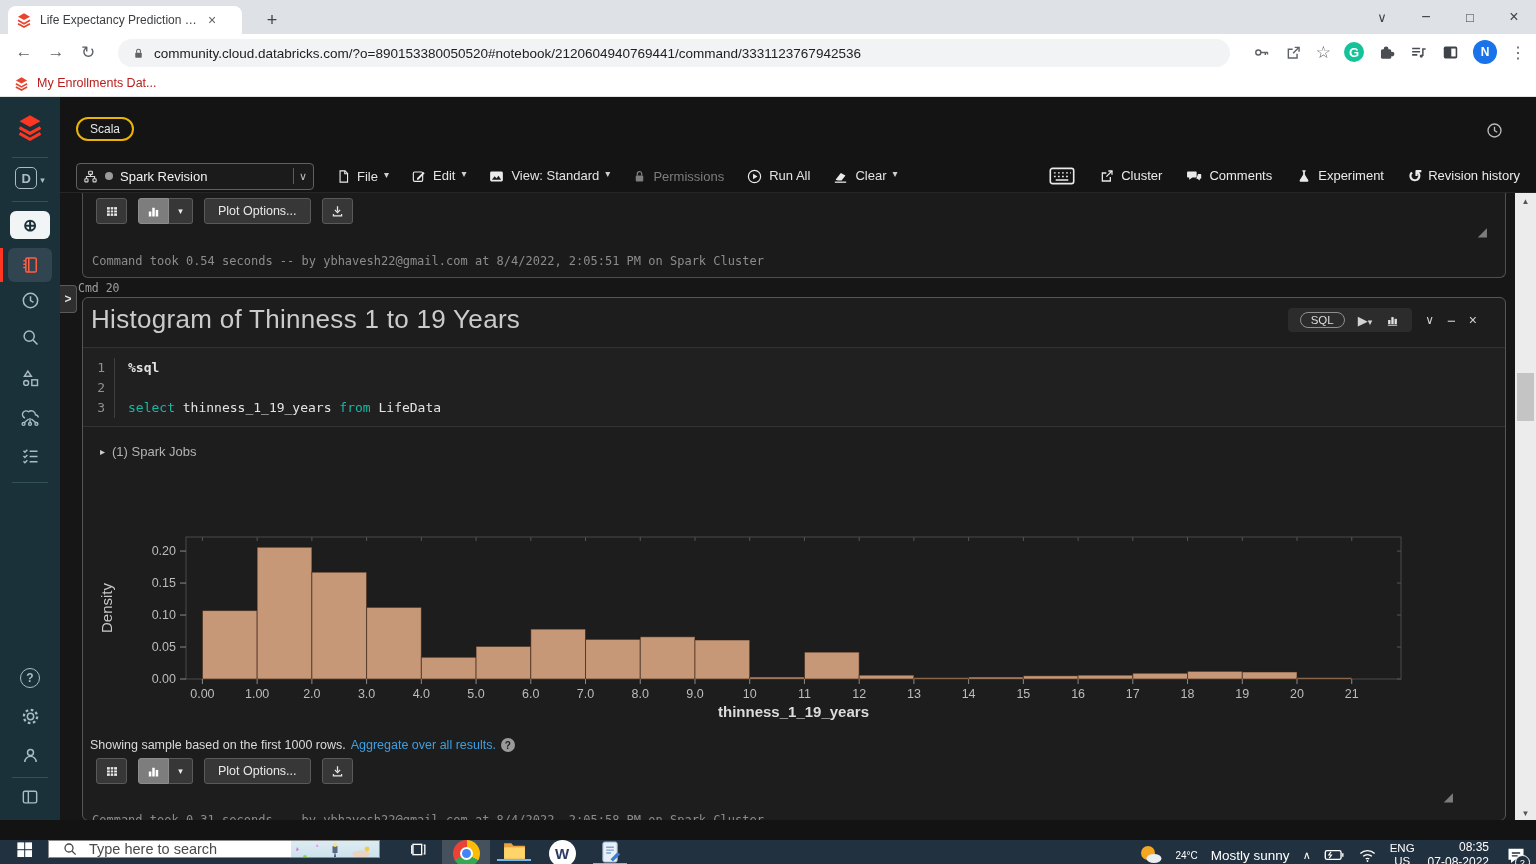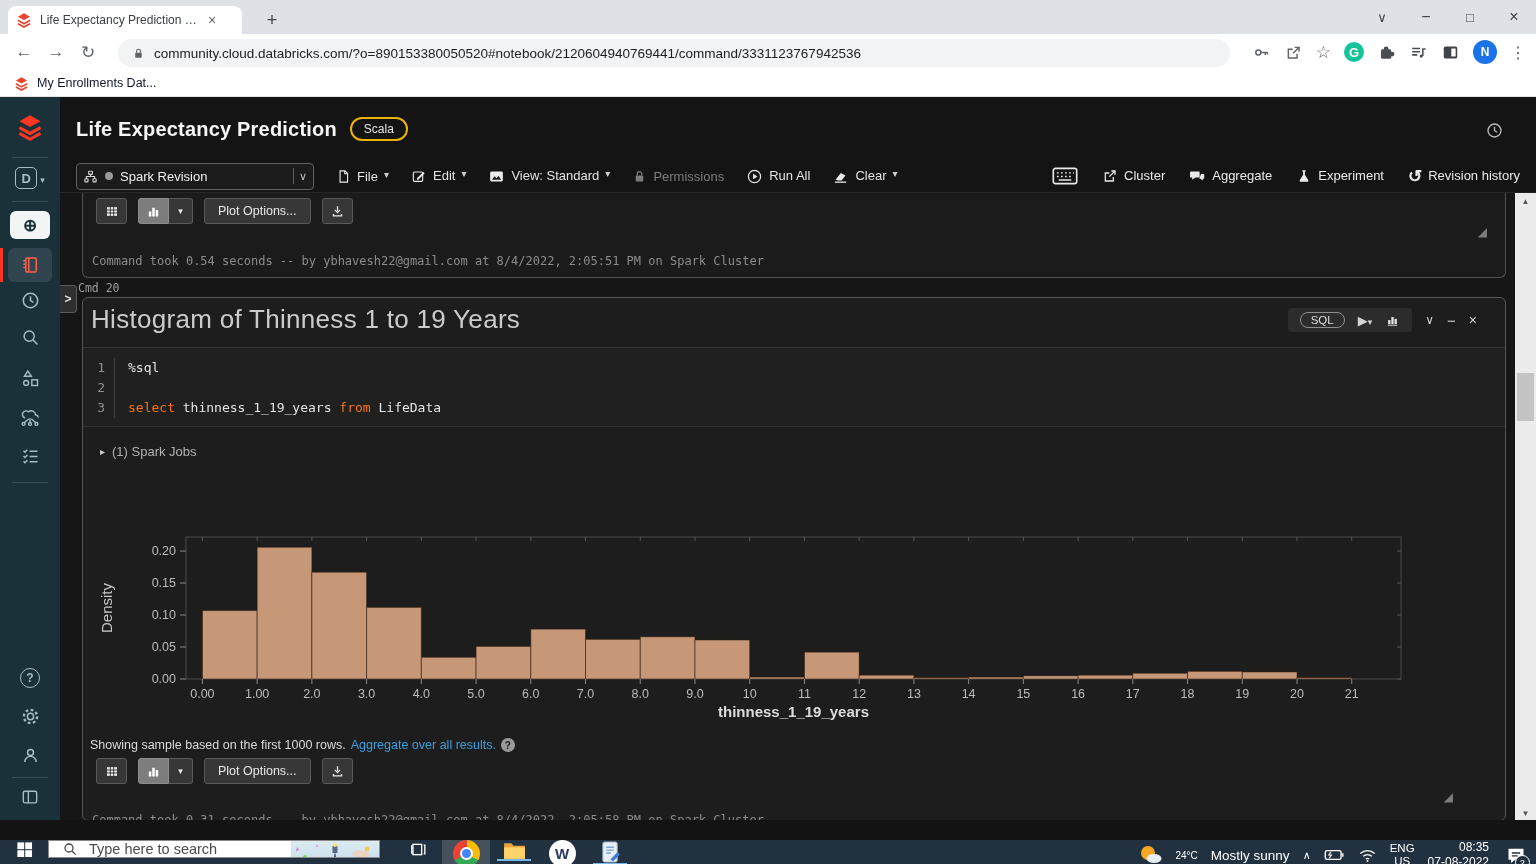--- a/index.html
+++ b/index.html
@@ -15,21 +15,21 @@
   .newtab{position:absolute;left:260px;top:8px;width:24px;height:24px;display:flex;align-items:center;justify-content:center;font-size:18px;color:#444}
   .winctl{position:absolute;top:0;height:34px;width:44px;display:flex;align-items:center;justify-content:center;color:#3f4246;font-size:13px}
   .urlrow{position:absolute;left:0;top:34px;width:1536px;height:36px;background:#fff;display:flex;align-items:center}
   .navbtn{width:32px;height:32px;display:flex;align-items:center;justify-content:center;color:#5f6368;font-size:17px}
   .omnibox{position:absolute;left:118px;top:5px;width:1112px;height:28px;background:#f1f3f4;border-radius:14px;display:flex;align-items:center;padding:0 14px;gap:9px}
   .url{font-size:13.5px;color:#202124;white-space:nowrap}
   .urlicons{position:absolute;right:10px;top:0;height:36px;display:flex;align-items:center;gap:13px;color:#5f6368}
   .gbadge{width:20px;height:20px;border-radius:50%;background:#15c39a;color:#fff;font-weight:bold;font-size:13px;display:flex;align-items:center;justify-content:center}
   .avatar{width:24px;height:24px;border-radius:50%;background:#1a73e8;color:#fff;font-size:12px;font-weight:bold;display:flex;align-items:center;justify-content:center}
   .bookmarks{position:absolute;left:0;top:70px;width:1536px;height:27px;background:#fff;border-bottom:1px solid #e4e4e4;display:flex;align-items:center;padding-left:14px;gap:8px}
-  .bm-text{font-size:12.5px;color:#0f172a}
+  .bm-text{font-size:12.5px;color:#b91c1c}
 
   
   .app{position:absolute;left:0;top:97px;width:1536px;height:723px;background:#131313}
   .sidebar{position:absolute;left:0;top:0;width:60px;height:723px;background:#1b3139;color:#a9bcc4}
   .sb{position:absolute;left:0;width:60px;display:flex;justify-content:center}
   .sb-div{position:absolute;left:12px;width:36px;height:1px;background:#33505a}
   .create-btn{position:absolute;left:10px;width:40px;height:28px;background:#f2f5f5;border-radius:6px;display:flex;align-items:center;justify-content:center;color:#1b3139;font-size:17px;font-weight:bold}
   .nb-tile{position:absolute;left:8px;width:44px;height:34px;background:#30454f;border-radius:6px;display:flex;align-items:center;justify-content:center;color:#ff5f46}
   .nb-ind{position:absolute;left:0;width:3px;height:34px;background:#ff3621}
   .dsq{width:22px;height:22px;border:1.6px solid #a9bcc4;border-radius:5px;display:flex;align-items:center;justify-content:center;font-size:13px;font-weight:bold}
@@ -72,21 +72,21 @@
   .cell{position:absolute;left:22px;top:104px;width:1424px;height:524px;background:#1d1d1d;border:1px solid #565656;border-radius:6px;overflow:hidden}
   .cell-title{position:absolute;left:8px;top:6px;font-size:26px;font-weight:300;color:#cbcbcb;letter-spacing:.3px}
   .cell-ctl{position:absolute;right:28px;top:10px;display:flex;align-items:center;gap:13px;color:#d3d3d3}
   .ctl-strip{display:flex;align-items:center;gap:13px;background:#2c2c2c;border-radius:4px;padding:4px 12px}
   .sqlpill{border:1px solid #8f8f8f;border-radius:10px;padding:1px 10px;font-size:11.5px;color:#dedede}
   .ctl-ic{font-size:13px;line-height:1}
   .code{position:absolute;left:0;top:49px;width:1422px;height:80px;background:#202020;border-top:1px solid #333;border-bottom:1px solid #333;padding-top:10px;font-family:"DejaVu Sans Mono",monospace;font-size:13px;line-height:20px}
   .cline{display:flex}
   .gut{width:32px;text-align:right;color:#8f8f8f;padding-right:9px;border-right:1px solid #3f3f3f}
   .ctext{padding-left:13px;color:#e3e3e3;white-space:pre}
-  .kw{color:#f97316}
+  .kw{color:#14b8a6}
   .bold{font-weight:normal;color:#e5e5e5}
   .sparkjobs{position:absolute;left:17px;top:146px;display:flex;align-items:center;gap:7px;color:#b3b3b3;font-size:13px}
   .sj-caret{font-size:10px;color:#cfcfcf}
   #hist-svg{position:absolute;left:13px;top:229px}
   #hist-svg text{font-family:"Liberation Sans",sans-serif}
   .sample{position:absolute;left:7px;top:440px;font-size:12.5px;color:#dadada;display:flex;align-items:center;gap:5px}
   .sample a{color:#3f9fdf;text-decoration:none}
   .hc{width:14px;height:14px;border-radius:50%;background:#9a9a9a;color:#1c1c1c;font-size:10px;font-weight:bold;display:flex;align-items:center;justify-content:center}
   .cell-btnrow{position:absolute;left:13px;top:460px}
   .cell-resize{position:absolute;right:52px;top:492px}
@@ -270,21 +270,20 @@
         <svg width="20" height="20" viewBox="0 0 24 24" stroke="currentColor" stroke-width="1.7" fill="none">
             <rect x="4" y="5" width="16" height="14" rx="2"></rect>
             <path d="M10 5v14"></path>
           </svg>
       </div>
     </div>
 
     <div class="content">
 
       <div class="nb-title">
-        <h1>Life Expectancy Prediction</h1>
         <span class="pill">Scala</span>
       </div>
       <div class="hdr-clock">
         <svg width="19" height="19" viewBox="0 0 24 24" stroke="currentColor" stroke-width="1.7" fill="none">
             <circle cx="12" cy="12" r="8.2"></circle>
             <path d="M12 7.2v5l3.4 2"></path>
           </svg>
       </div>
 
       <div class="nb-toolbar">
@@ -361,21 +360,21 @@
               <path d="M19.5 4.5L11 13"></path>
               <path d="M17 13.5v6h-12v-12h6"></path>
             </svg>
           <span>Cluster</span>
         </div>
         <div class="mi">
           <svg width="17" height="17" viewBox="0 0 24 24" fill="#eaeaea">
               <path d="M2.5 5h11.5a1 1 0 011 1v6.5a1 1 0 01-1 1H9l-4.5 3.2V13.5h-2a1 1 0 01-1-1V6a1 1 0 011-1z"></path>
               <path d="M17 8.5h3.5a1 1 0 011 1V14a1 1 0 01-1 1h-1v2.6L16 15h-1.5"></path>
             </svg>
-          <span>Aggregate</span>
+          <span>Comments</span>
         </div>
         <div class="mi">
           <svg width="16" height="16" viewBox="0 0 24 24" fill="#eaeaea">
               <path d="M9.5 3.5h5v1.2l-1.2 1V10l5 8a1.8 1.8 0 01-1.6 2.8H7.3A1.8 1.8 0 015.7 18l5-8V5.7l-1.2-1z"></path>
             </svg>
           <span>Experiment</span>
         </div>
         <div class="mi">
           <span style="font-size:17px;font-weight:bold;line-height:1">↺</span>
           <span>Revision history</span>
@@ -434,21 +433,21 @@
                 </svg>
             </div>
             <span class="ctl-ic" style="font-size:12px">∨</span>
             <span class="ctl-ic" style="font-size:15px">−</span>
             <span class="ctl-ic" style="font-size:14px">×</span>
           </div>
 
           <div class="code">
             <div class="cline">
               <span class="gut">1</span>
-              <span class="ctext" style="font-weight:normal">%sql</span>
+              <span class="ctext" style="font-weight:bold">%sql</span>
             </div>
             <div class="cline">
               <span class="gut">2</span>
               <span class="ctext"></span>
             </div>
             <div class="cline">
               <span class="gut">3</span>
               <span class="ctext"><span class="kw">select</span><span> thinness_1_19_years </span><span class="kw">from</span><span class="bold"> LifeData</span></span>
             </div>
           </div>

